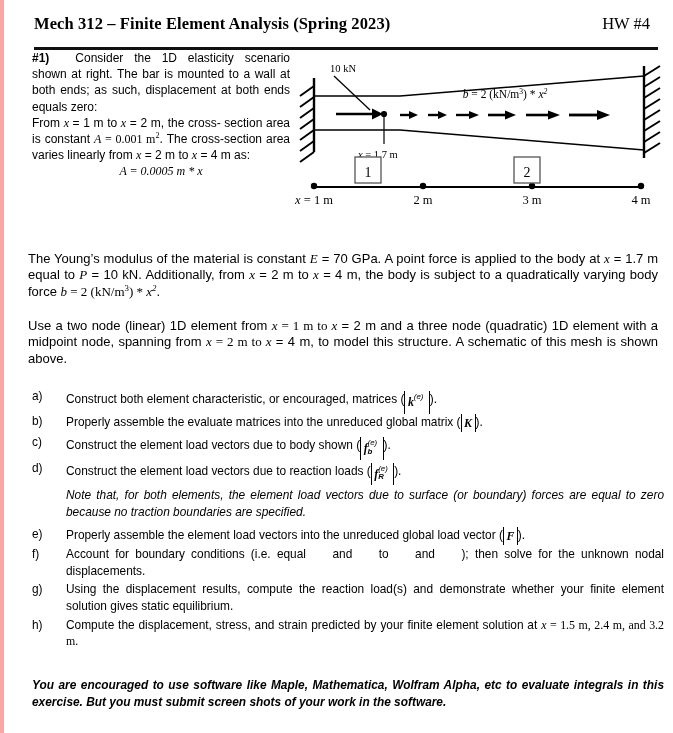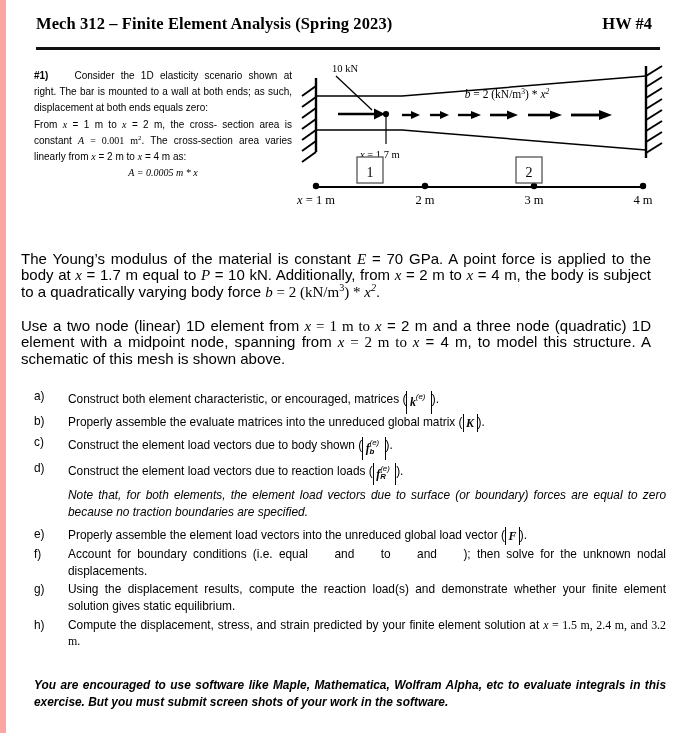--- a/index.html
+++ b/index.html
@@ -14,21 +14,21 @@
     color: #000000;
     position: relative;
     overflow: hidden;
   }
   .page {
     position: absolute;
     left: 0; top: 0;
     width: 633px;
     height: 733px;
     box-sizing: border-box;
-    border-left: 6px solid #fca5a5;
+    border-left: 4px solid #fca5a5;
     background: #ffffff;
   }
   .serif { font-family: "Liberation Serif", serif; }
   .mi { font-family: "Liberation Serif", serif; font-style: italic; }
   .mn { font-family: "Liberation Serif", serif; font-style: normal; }
 
   
   .header {
     position: absolute;
     left: 30px; top: 14px;
@@ -39,55 +39,55 @@
     font-family: "Liberation Serif", serif;
     font-weight: bold;
     font-size: 16.5px;
     letter-spacing: 0.1px;
     position: absolute;
     left: 0; top: 0;
     white-space: nowrap;
   }
   .header-hw {
     font-family: "Liberation Serif", serif;
-    font-weight: bold;
+    font-weight: normal;
     font-size: 16.5px;
     position: absolute;
     right: 8px; top: 0;
     white-space: nowrap;
   }
   .header-rule {
     position: absolute;
     left: 30px; top: 47px;
     width: 624px;
     height: 0;
     border-top: 3px solid #111111;
   }
 
   
   .leftcol {
     position: absolute;
-    left: 28px; top: 68px;
+    left: 28px; top: 50px;
     width: 258px;
-    font-size: 10px;
+    font-size: 12px;
     line-height: 16.2px;
     text-align: justify;
     text-justify: inter-word;
   }
   .leftcol p { margin: 0; }
   .indent-eq { text-align: center; }
   b.qnum { font-weight: bold; }
   .tabsp { display: inline-block; width: 26px; }
 
   
   .bodytext {
     position: absolute;
-    left: 15px;
+    left: 24px;
     width: 630px;
-    font-size: 15px;
+    font-size: 13px;
     line-height: 16.4px;
     text-align: justify;
   }
   .bodytext p { margin: 0; }
 
   
   .list {
     position: absolute;
     left: 28px;
     width: 632px;

